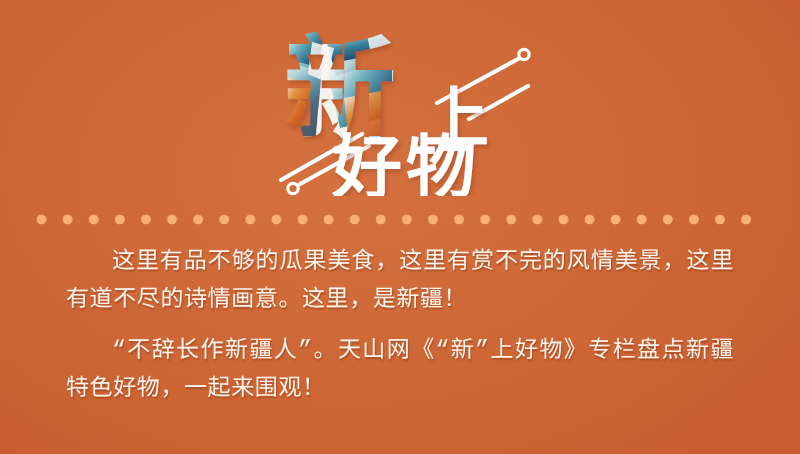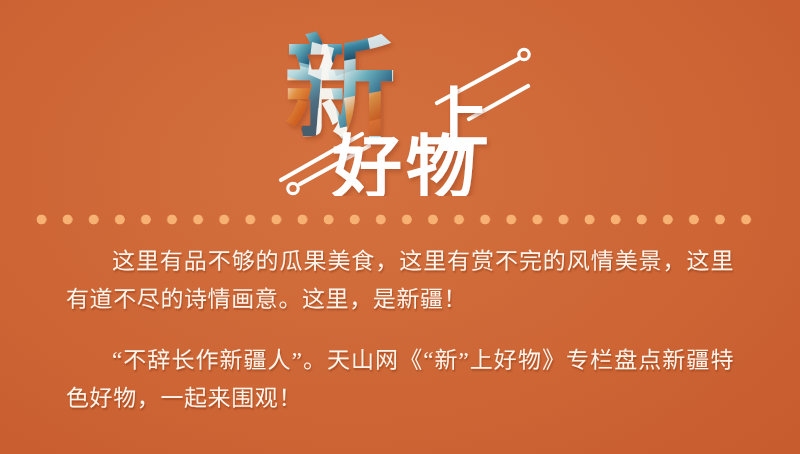--- a/index.html
+++ b/index.html
@@ -73,25 +73,25 @@
   .para {
     margin: 0;
     padding: 0;
     color: #fdf4ec;
     font-size: 23px;
     line-height: 38px;
     letter-spacing: 0.6px;
     text-indent: 2em;
     text-align: justify;
     text-shadow: 1px 1.5px 1.5px rgba(130, 48, 14, 0.45);
-    font-family: Liberation Serif, serif;
+    font-family: Liberation Mono, monospace;
     font-weight: 400;
   }
   .para + .para {
-    margin-top: 23px;
+    margin-top: 13px;
   }
 </style>
 </head>
 <body>
 
 <div id="poster">
 
   <div id="hero">
 
     <svg class="deco-svg" viewBox="0 0 800 205">

